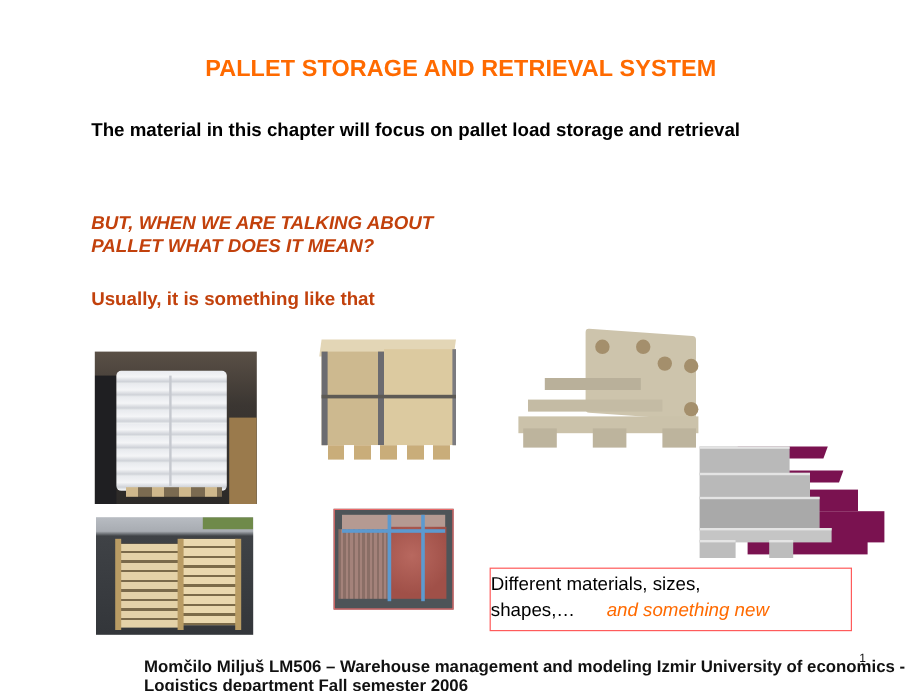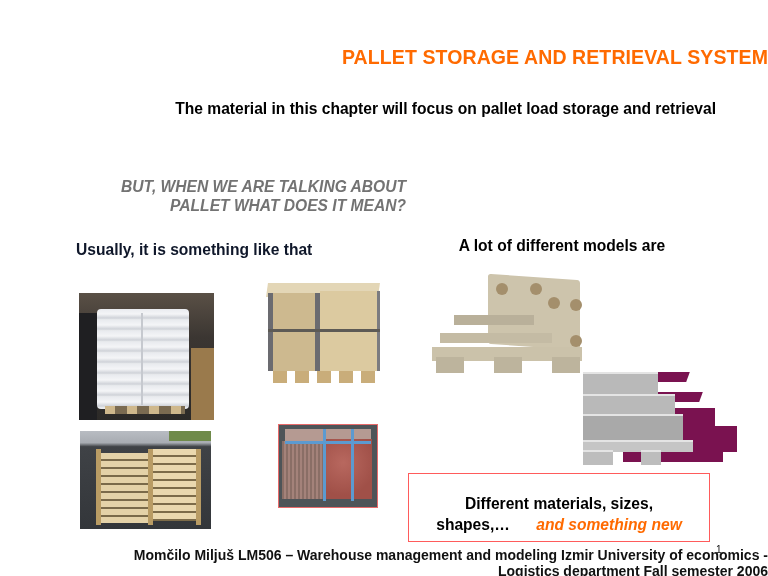--- a/index.html
+++ b/index.html
@@ -1,30 +1,30 @@
 <!DOCTYPE html>
 <html><head>
 <meta charset="utf-8">
 <style>
   html, body { margin: 0; padding: 0; background: #ffffff; }
   body { width: 768px; height: 576px; position: relative; overflow: hidden;
          font-family: "Liberation Sans", sans-serif; }
-  .abs { position: absolute; text-align: right; }
-  .title { left: 0; width: 768px; top: 46px; font-weight: bold;
+  .abs { position: absolute; }
+  .title { left: 0; width: 768px; top: 46px; text-align: center; font-weight: bold;
            font-size: 19.5px; letter-spacing: 0.1px; }
   .intro { left: 76px; top: 99px; width: 640px; font-weight: bold; font-size: 15.6px;
            line-height: 20px; color: #000; }
   .question { left: 76px; top: 177px; width: 330px; font-weight: bold; font-style: italic;
               font-size: 15.6px; line-height: 19px; }
-  .usually { left: 76px; top: 241px; font-weight: bold; font-size: 15.6px; color: #0f172a; }
+  .usually { left: 76px; top: 241px; font-weight: bold; font-size: 15.6px; color: #c2410c; }
   .models { left: 392px; top: 236px; width: 340px; text-align: center; font-weight: bold;
             font-size: 15.6px; line-height: 20px; color: #000; }
   .callout { left: 408px; top: 473px; width: 300px; height: 48px; border: 1.5px solid;
-             text-align: center; font-weight: bold; font-size: 15.6px; line-height: 21px;
-             padding-top: 19px; box-sizing: content-box; }
+             text-align: left; font-weight: normal; font-size: 15.6px; line-height: 21px;
+             padding-top: 3px; box-sizing: content-box; }
   .callout .new { font-style: italic; margin-left: 22px; }
   .footer { left: 120px; top: 547px; font-size: 14px; color: #111; font-weight: bold; }
   .pagenum { left: 716px; top: 544px; font-size: 10px; color: #111; }
 
   
   .img-bags { left: 79px; top: 293px; width: 135px; height: 127px; overflow: hidden;
               background: linear-gradient(180deg,#5a5046 0%,#3b3632 35%,#2c2a28 100%); }
   .img-bags .wrap { position:absolute; left:18px; top:16px; width:92px; height:100px;
               background: repeating-linear-gradient(180deg,#e9ebef 0px,#f4f5f7 5px,#cfd2d8 9px,#eef0f2 11px);
               border-radius: 4px; }
@@ -85,29 +85,28 @@
 </style>
 </head>
 <body>
 
 <div class="abs title" style="color:#ff6a00">PALLET STORAGE AND RETRIEVAL SYSTEM</div>
 
 <div class="abs intro">
   <div>The material in this chapter will focus on pallet load storage and retrieval</div>
 </div>
 
-<div class="abs question" style="color:#737373">
+<div class="abs question" style="color:#c2410c">
   <div>BUT, WHEN WE ARE TALKING ABOUT</div>
   <div>PALLET WHAT DOES IT MEAN?</div>
 </div>
 
 <div class="abs usually">Usually, it is something like that</div>
 
 <div class="abs models">
-  <div>A lot of different models are</div>
 </div>
 
 <div class="abs img-bags">
   <div class="left"></div>
   <div class="wrap"></div>
   <div class="split"></div>
   <div class="box"></div>
   <div class="pal"></div>
 </div>
 

